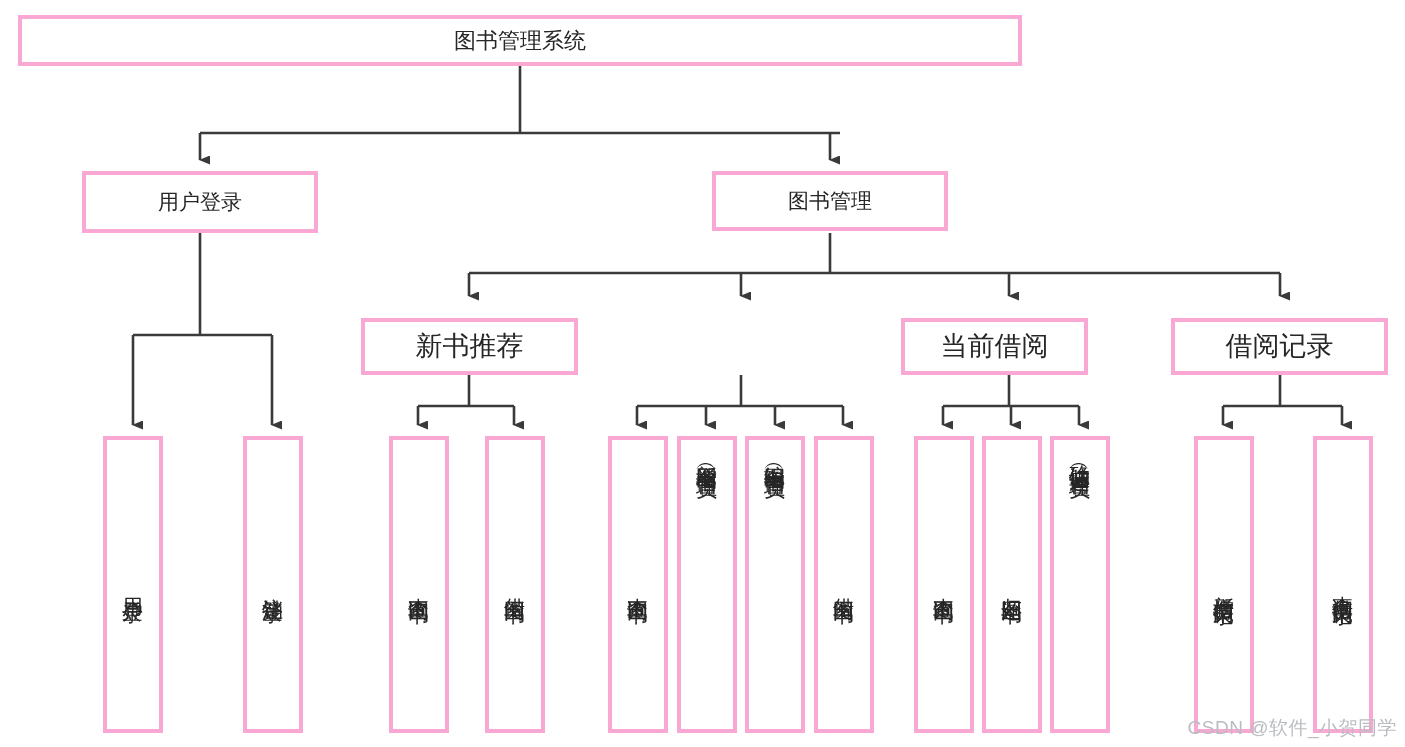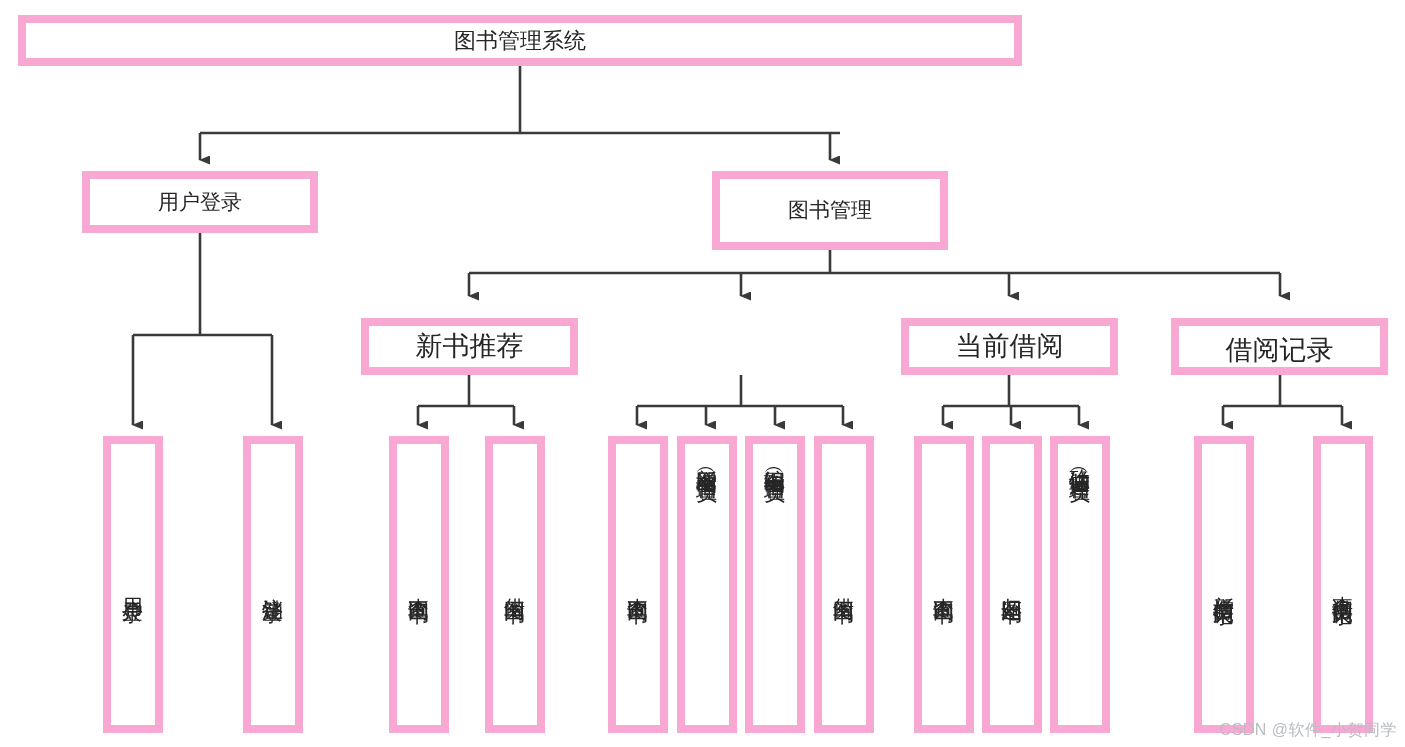--- a/index.html
+++ b/index.html
@@ -22,21 +22,21 @@
     left: 0;
     top: 0;
     width: 1405px;
     height: 747px;
     pointer-events: none;
   }
   .node {
     position: absolute;
     box-sizing: border-box;
     background: #ffffff;
-    border: 8px solid #f9a8d4;
+    border: 4px solid #f9a8d4;
     display: flex;
     align-items: center;
     justify-content: center;
     color: #262626;
   }
   .node .lbl {
     display: block;
     text-align: center;
     line-height: 1.18;
     white-space: nowrap;
@@ -60,21 +60,21 @@
     white-space: nowrap;
     text-align: start;
   }
   .node-leaf.center .lbl {
     align-self: center;
   }
   .watermark {
     position: absolute;
     right: 8px;
     bottom: 6px;
-    font-size: 16px;
+    font-size: 19px;
     color: #b9bcc0;
     white-space: nowrap;
     letter-spacing: 0.5px;
   }
 </style>
 </head>
 <body>
 
 <div id="canvas">
 
@@ -129,34 +129,34 @@
   </svg>
 
   <div class="node node-root" style="left:18px; top:15px; width:1004px; height:51px;">
     <span class="lbl">图书管理系统</span>
   </div>
 
   <div class="node node-l1" style="left:82px; top:171px; width:236px; height:62px;">
     <span class="lbl">用户登录</span>
   </div>
 
-  <div class="node node-l1" style="left:712px; top:171px; width:236px; height:79px;">
+  <div class="node node-l1" style="left:712px; top:171px; width:236px; height:60px;">
     <span class="lbl">图书管理</span>
   </div>
 
   <div class="node node-l2" style="left:361px; top:318px; width:217px; height:57px;">
     <span class="lbl">新书推荐</span>
   </div>
 
 
-  <div class="node node-l2" style="left:901px; top:318px; width:217px; height:57px;">
+  <div class="node node-l2" style="left:901px; top:318px; width:187px; height:57px;">
     <span class="lbl">当前借阅</span>
   </div>
 
-  <div class="node node-l2" style="left:1171px; top:318px; width:217px; height:57px;align-items:flex-end;">
+  <div class="node node-l2" style="left:1171px; top:318px; width:217px; height:57px;">
     <span class="lbl">借阅记录</span>
   </div>
 
   <div class="node node-leaf center" style="left:103px; top:436px; width:60px; height:297px;">
     <span class="lbl">用户登录</span>
   </div>
 
   <div class="node node-leaf center" style="left:243px; top:436px; width:60px; height:297px;">
     <span class="lbl">注销登录</span>
   </div>

